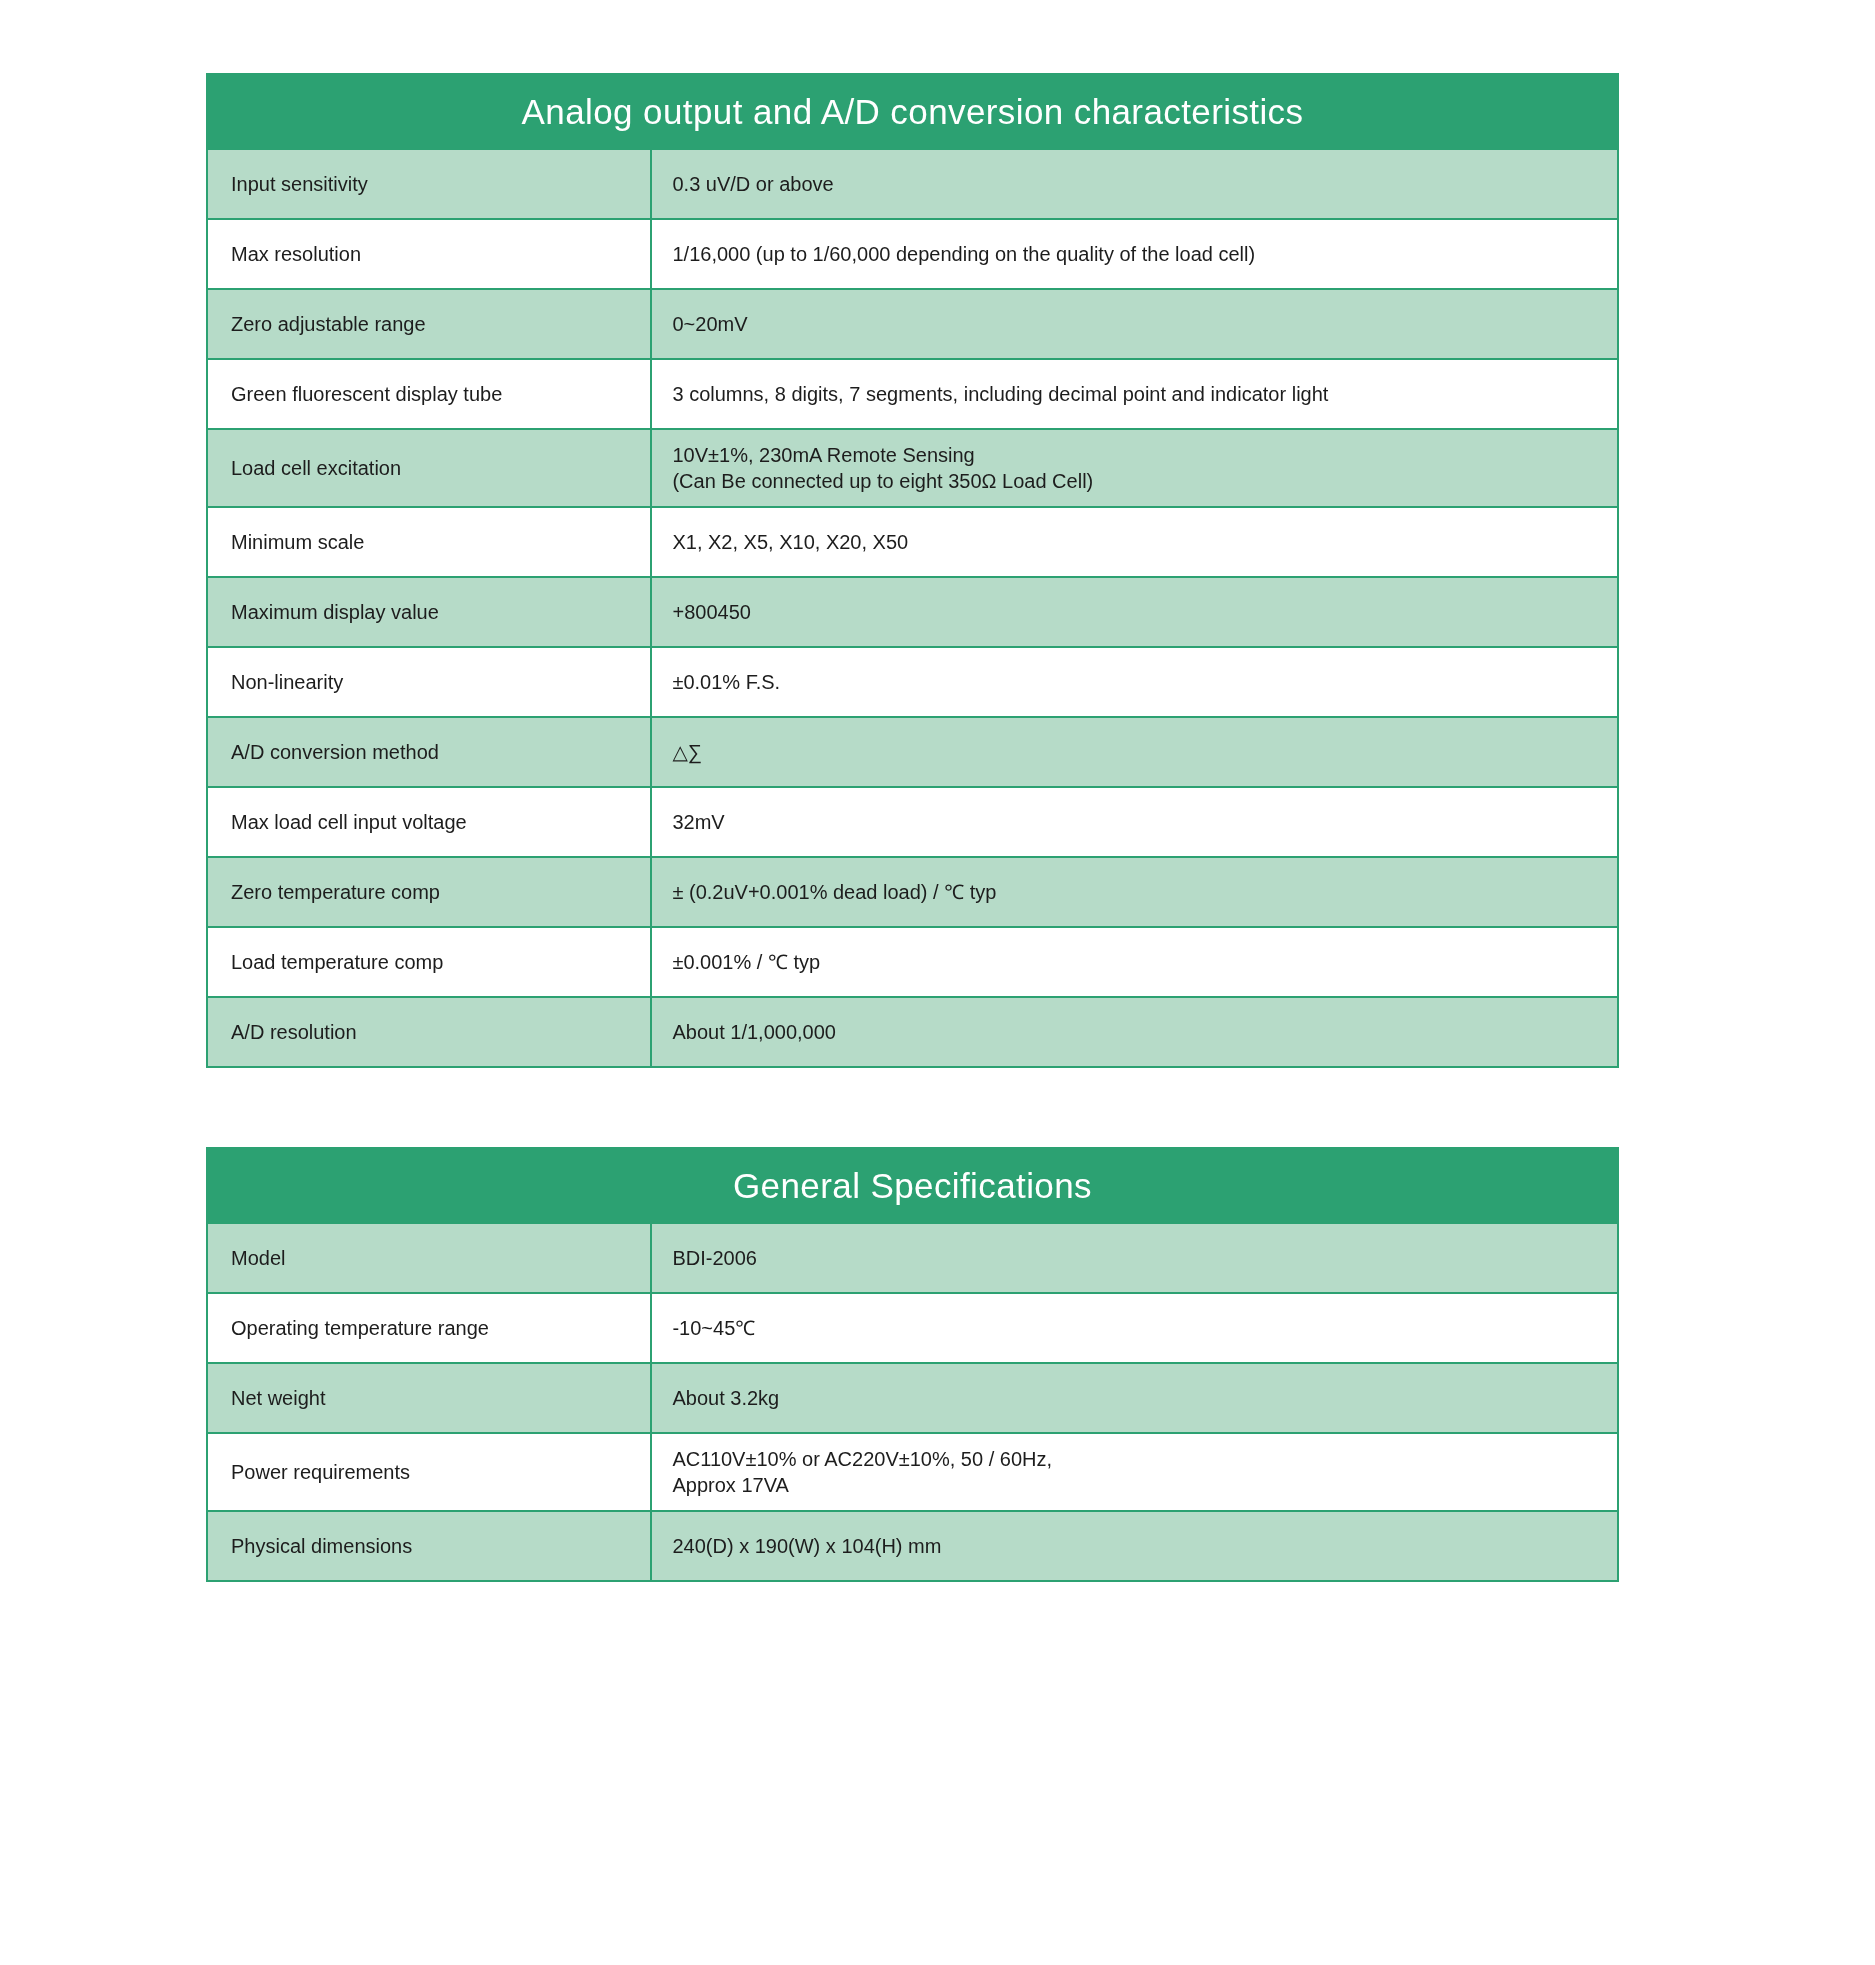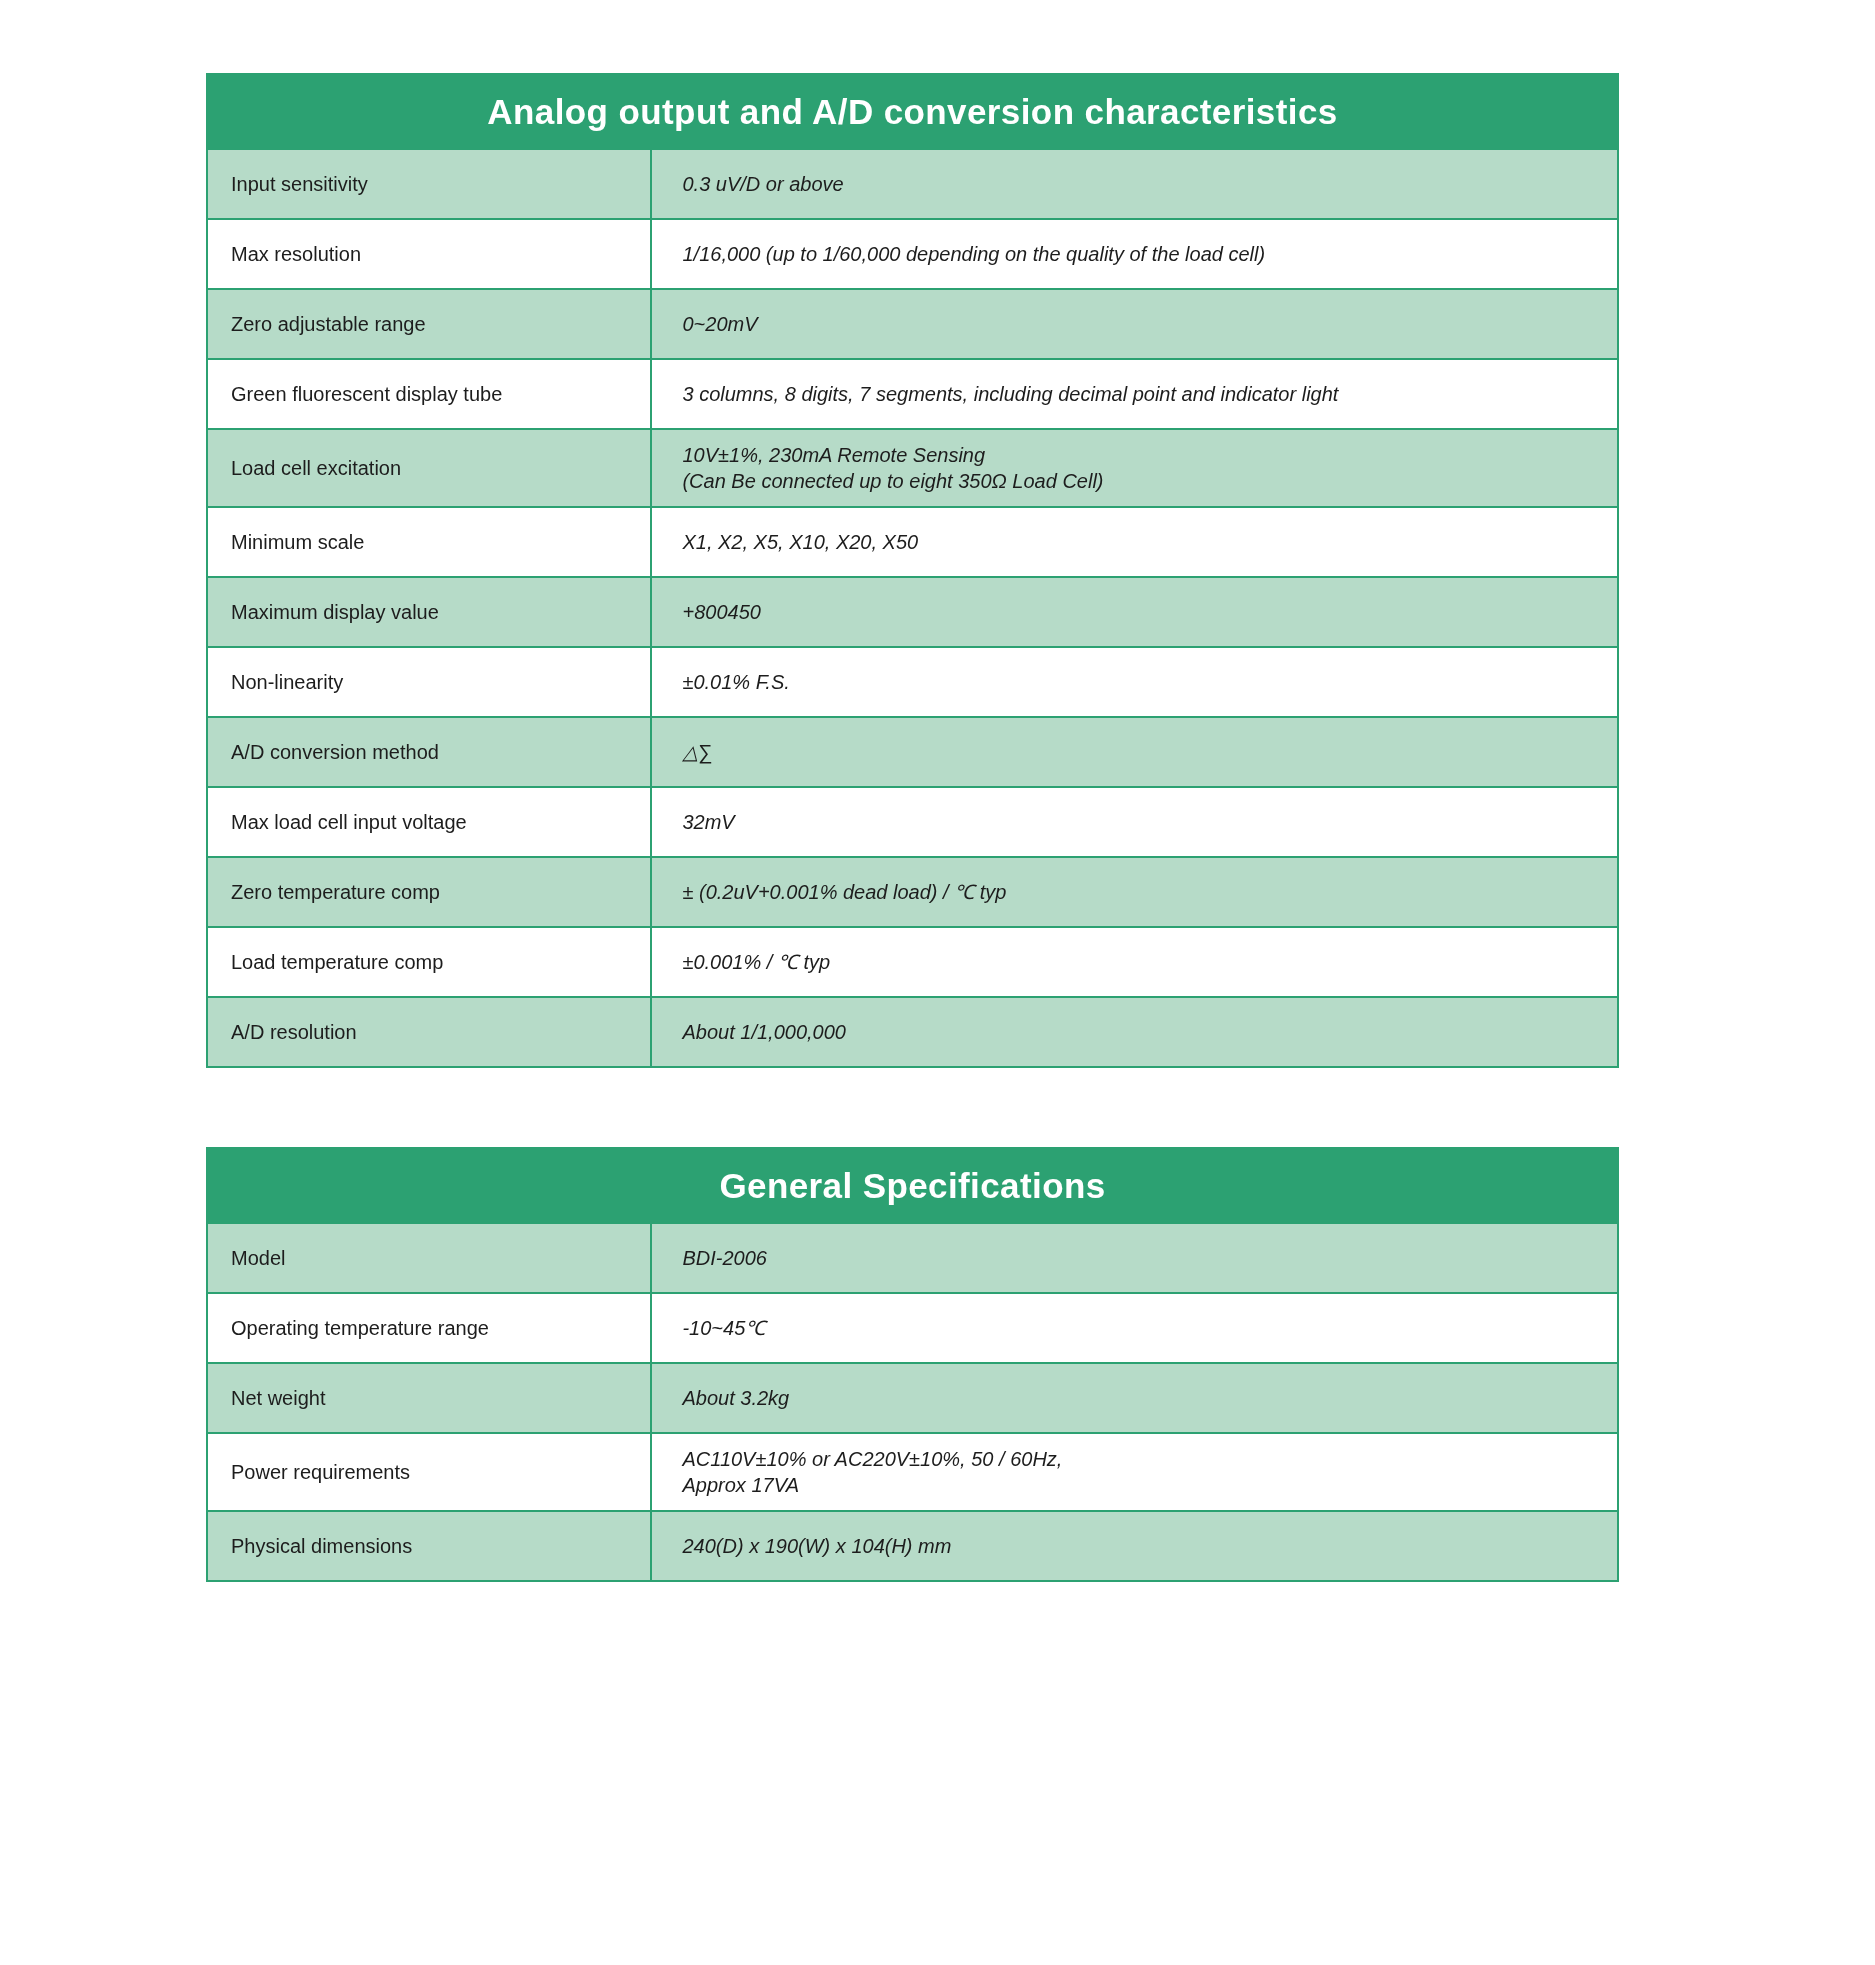--- a/index.html
+++ b/index.html
@@ -23,21 +23,21 @@
     width: 100%;
     table-layout: fixed;
   }
   table.spec + table.spec {
     margin-top: 79px;
   }
   table.spec th.table-title {
     background: var(--green, #2ca172);
     color: #ffffff;
     font-size: 35px;
-    font-weight: 700;
+    font-weight: 400;
     text-align: center;
     padding: 16.6px 15px;
     border: 2.3px solid var(--border-green, #2ca172);
     letter-spacing: 0.4px;
     margin-top: 16px;
   }
   table.spec td {
     border: 2.3px solid var(--border-green, #2ca172);
     font-size: 20px;
     line-height: 1.3;
@@ -48,22 +48,21 @@
     white-space: pre-line;
     word-wrap: break-word;
   }
   table.spec tbody tr:nth-child(odd) td {
     background: var(--row-green, #b6dbc8);
   }
   table.spec td.label {
     padding-left: 23px;
   }
   table.spec td.value {
-    padding-left: 30px;
-    font-style: italic;
+    padding-left: 20px;
   }
   col.c-label { width: 31.5%; }
   col.c-value { width: 68.5%; }
 </style>
 </head>
 <body>
 
 <div class="page">
 
   <table class="spec">

